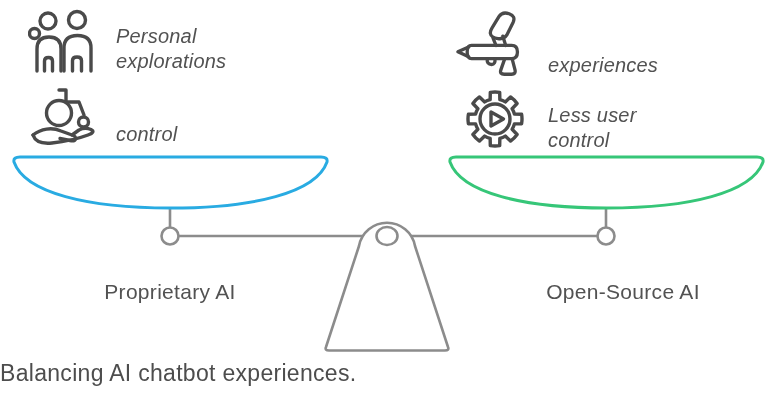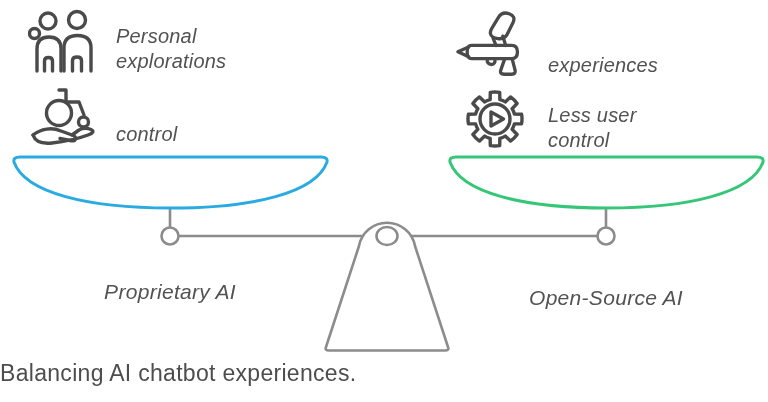--- a/index.html
+++ b/index.html
@@ -15,24 +15,24 @@
   .row-l{left:26px;}
   .row-l .icon-box{width:78px;margin-right:12px;}
   .row-r{left:454px;}
   .row-r .icon-box{width:82px;margin-right:12px;}
   .row-1{top:8px;}
   .row-2{top:85px;}
   .row-1 .label{margin-top:6px;}
   .row-2 .label{margin-top:7px;}
   .pan-label{
     position:absolute;top:280px;width:230px;text-align:center;
-    font-size:21px;letter-spacing:.3px;color:#525252;font-style:italic;
+    font-size:21px;letter-spacing:.3px;color:#525252;
   }
   .pan-label.left{left:55px;}
-  .pan-label.right{left:491px;margin-top:6px;}
+  .pan-label.right{left:508px;}
   .caption{
     position:absolute;top:360px;left:0;width:768px;text-align:left;
     font-size:23px;letter-spacing:.3px;color:#4d4d4d;
   }
 </style>
 </head>
 <body>
 
 <div class="stage">
 

